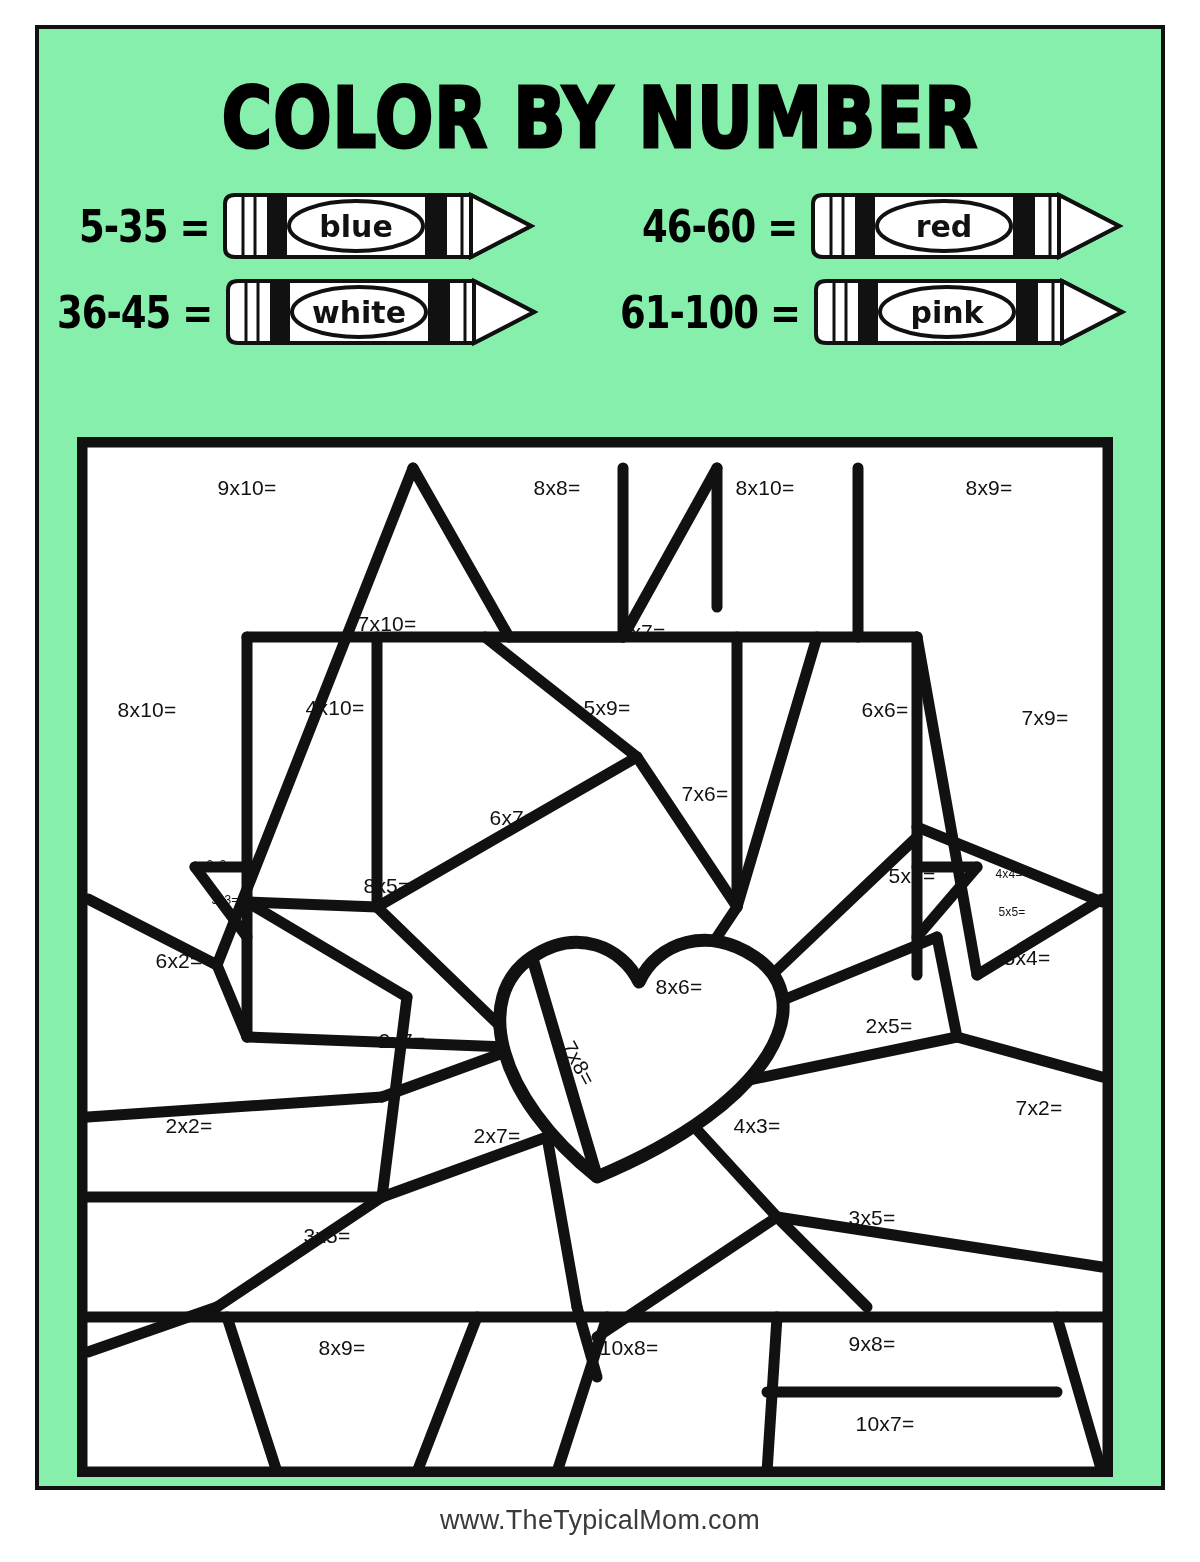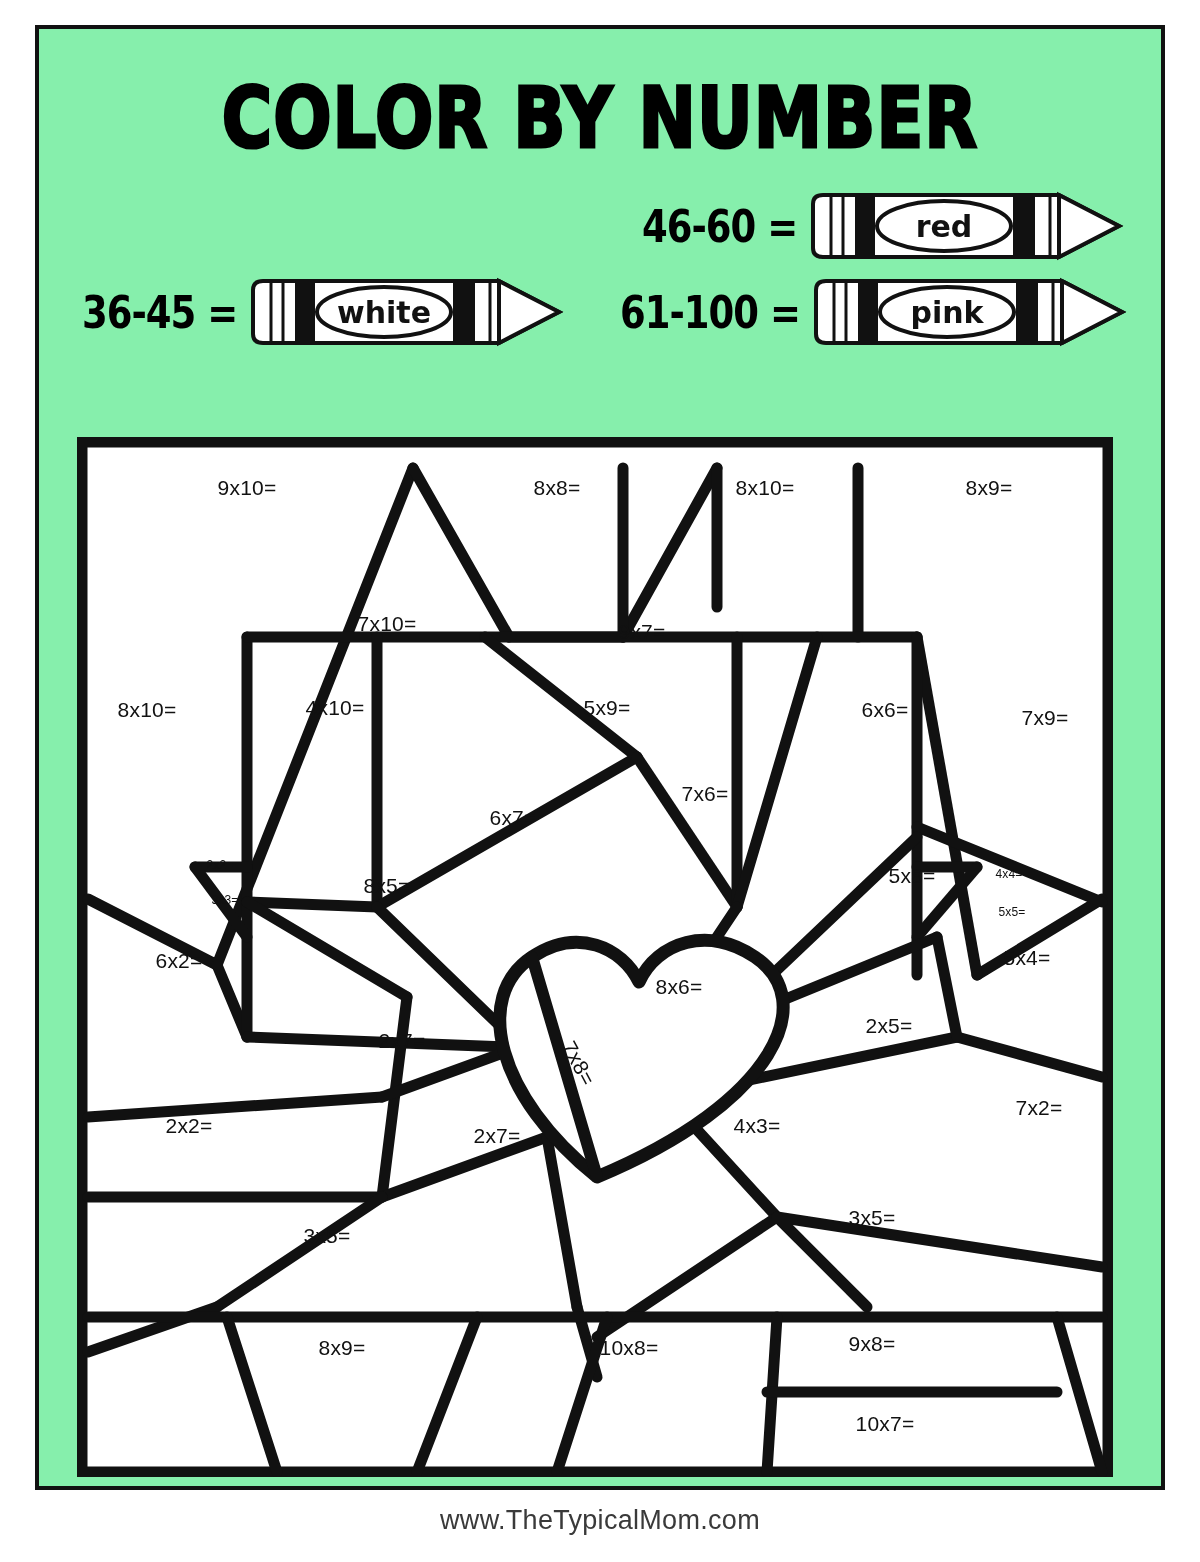--- a/index.html
+++ b/index.html
@@ -52,21 +52,21 @@
     width: 1092px;
     height: 175px;
   }
   .legend-row {
     position: absolute;
     display: flex;
     align-items: center;
     height: 78px;
   }
   .lr-0 { left: 22px;  top: 0px; }
-  .lr-1 { left: 0px;   top: 86px; margin-left: 25px; }
+  .lr-1 { left: 0px;   top: 86px; }
   .lr-2 { left: 585px; top: 0px; justify-content: space-between; }
   .lr-3 { left: 563px; top: 86px; text-align: right; }
 
   .range {
     font-family: "DejaVu Sans", sans-serif;
     font-weight: bold;
     font-size: 37px;
     letter-spacing: -1px;
     transform: scaleY(1.22);
     white-space: nowrap;
@@ -111,20 +111,34 @@
 </style>
 </head>
 <body>
 
 <div class="page">
 
   <div class="title">COLOR BY NUMBER</div>
 
   <div class="legend">
 
+    <div class="legend-row lr-0">
+      <span class="range">5-35 =</span>
+      <svg class="crayon" width="335" height="72" viewBox="0 0 335 72">
+        <path d="M6 14 Q6 5 16 5 L252 5 L312 36 L252 67 L16 67 Q6 67 6 58 Z" fill="#fff" stroke="#111" stroke-width="4"></path>
+        <path d="M252 5 L312 36 L252 67 Z" fill="#fff" stroke="#111" stroke-width="4"></path>
+        <line x1="24" y1="6" x2="24" y2="66" stroke="#111" stroke-width="3"></line>
+        <line x1="36" y1="6" x2="36" y2="66" stroke="#111" stroke-width="3"></line>
+        <rect x="48" y="6" width="20" height="60" fill="#111"></rect>
+        <rect x="206" y="6" width="22" height="60" fill="#111"></rect>
+        <line x1="243" y1="6" x2="243" y2="66" stroke="#111" stroke-width="3"></line>
+        <ellipse cx="137" cy="36" rx="67" ry="25" fill="#fff" stroke="#111" stroke-width="4"></ellipse>
+        <text x="137" y="36" text-anchor="middle" dominant-baseline="central" font-family="DejaVu Sans, sans-serif" font-weight="bold" font-size="30" fill="#111">blue</text>
+      </svg>
+    </div>
 
     <div class="legend-row lr-1">
       <span class="range">36-45 =</span>
       <svg class="crayon" width="335" height="72" viewBox="0 0 335 72">
         <path d="M6 14 Q6 5 16 5 L252 5 L312 36 L252 67 L16 67 Q6 67 6 58 Z" fill="#fff" stroke="#111" stroke-width="4"></path>
         <path d="M252 5 L312 36 L252 67 Z" fill="#fff" stroke="#111" stroke-width="4"></path>
         <line x1="24" y1="6" x2="24" y2="66" stroke="#111" stroke-width="3"></line>
         <line x1="36" y1="6" x2="36" y2="66" stroke="#111" stroke-width="3"></line>
         <rect x="48" y="6" width="20" height="60" fill="#111"></rect>
         <rect x="206" y="6" width="22" height="60" fill="#111"></rect>

